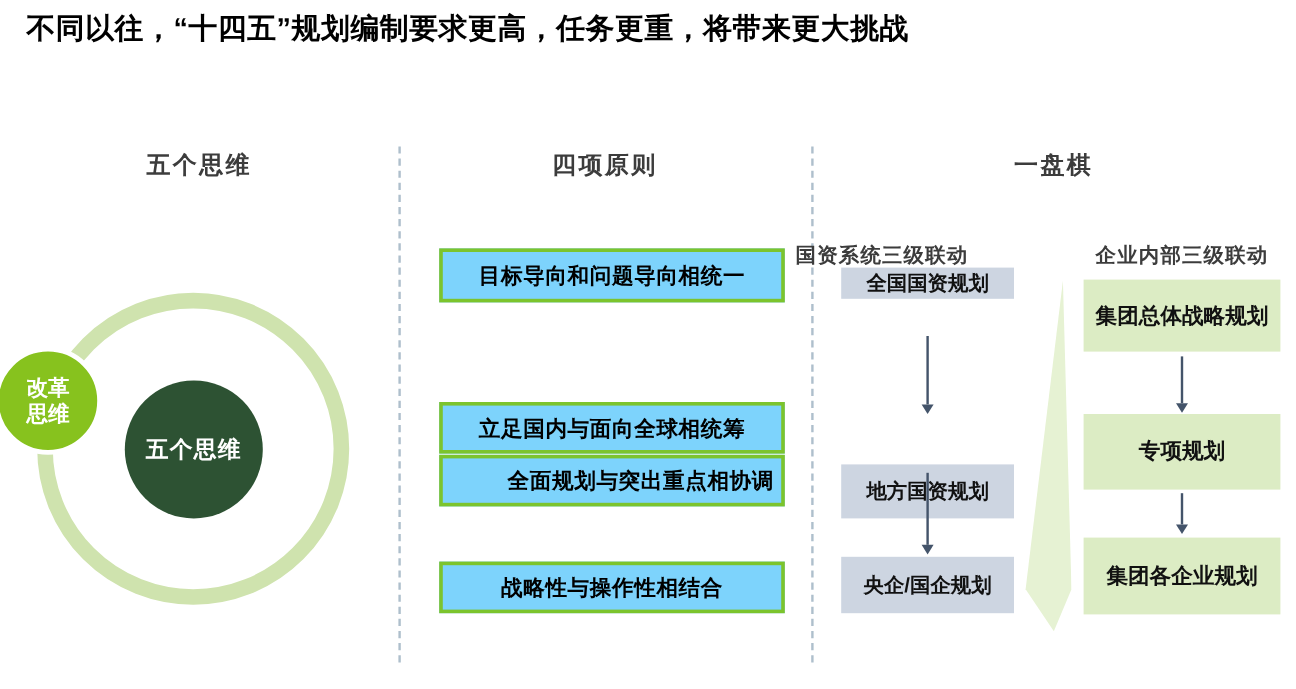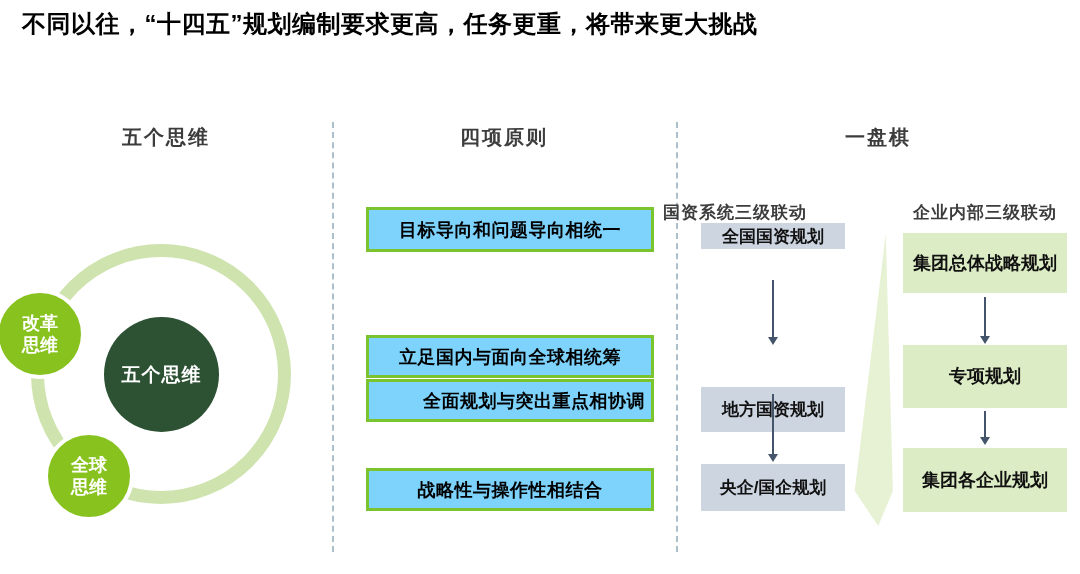--- a/index.html
+++ b/index.html
@@ -133,23 +133,20 @@
 
 <div class="divider d1"></div>
 <div class="divider d2"></div>
 
 <div class="sec-header h1">五个思维</div>
 <div class="sec-header h2">四项原则</div>
 <div class="sec-header h3">一盘棋</div>
 
 <div class="diagram">
   <div class="ring"></div>
-  <div class="sat glo">
-    <span>全球思维</span>
-  </div>
   <div class="sat ref">
     <span>改革思维</span>
   </div>
   <div class="core">
     <span>五个思维</span>
   </div>
 </div>
 
 <div class="pbox p1">目标导向和问题导向相统一</div>
 <div class="pbox p2">立足国内与面向全球相统筹</div>

